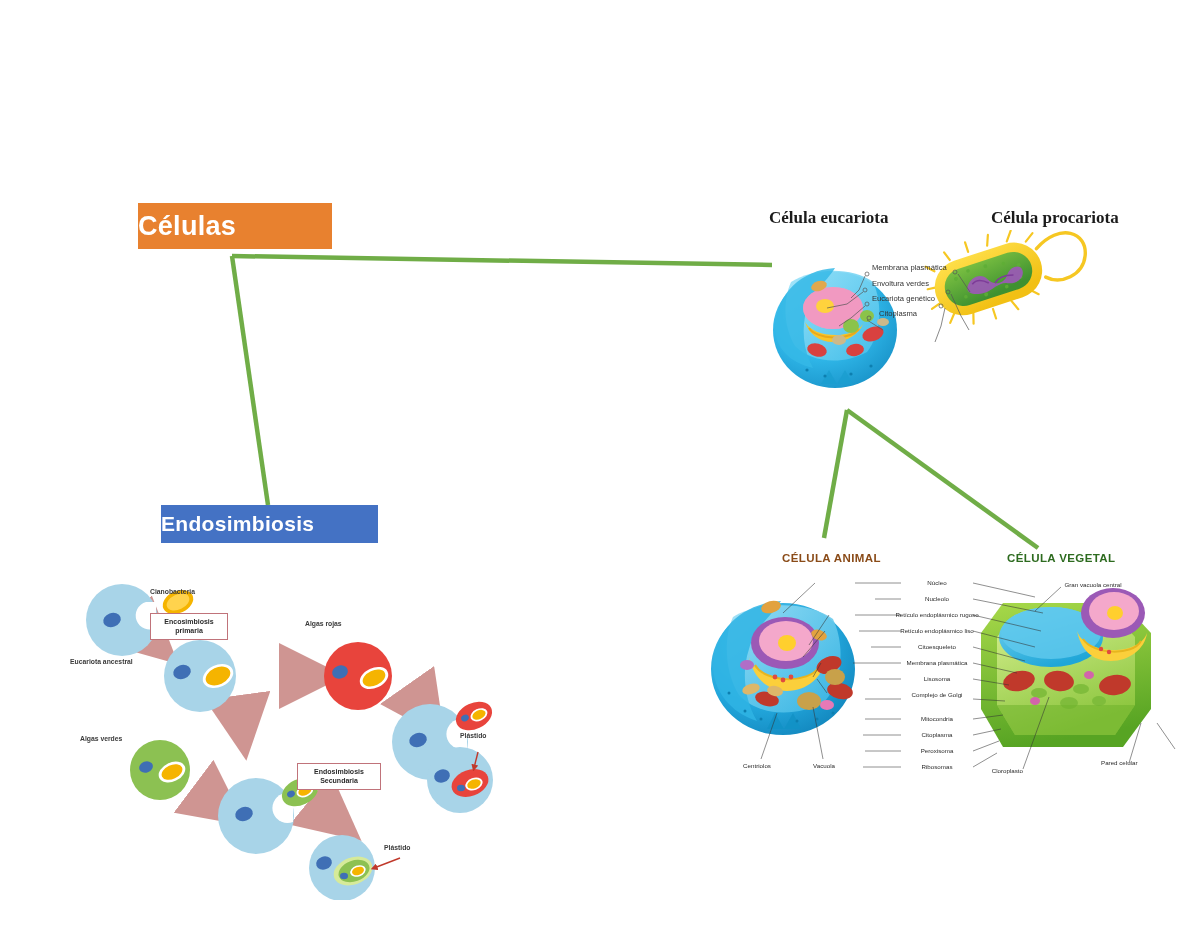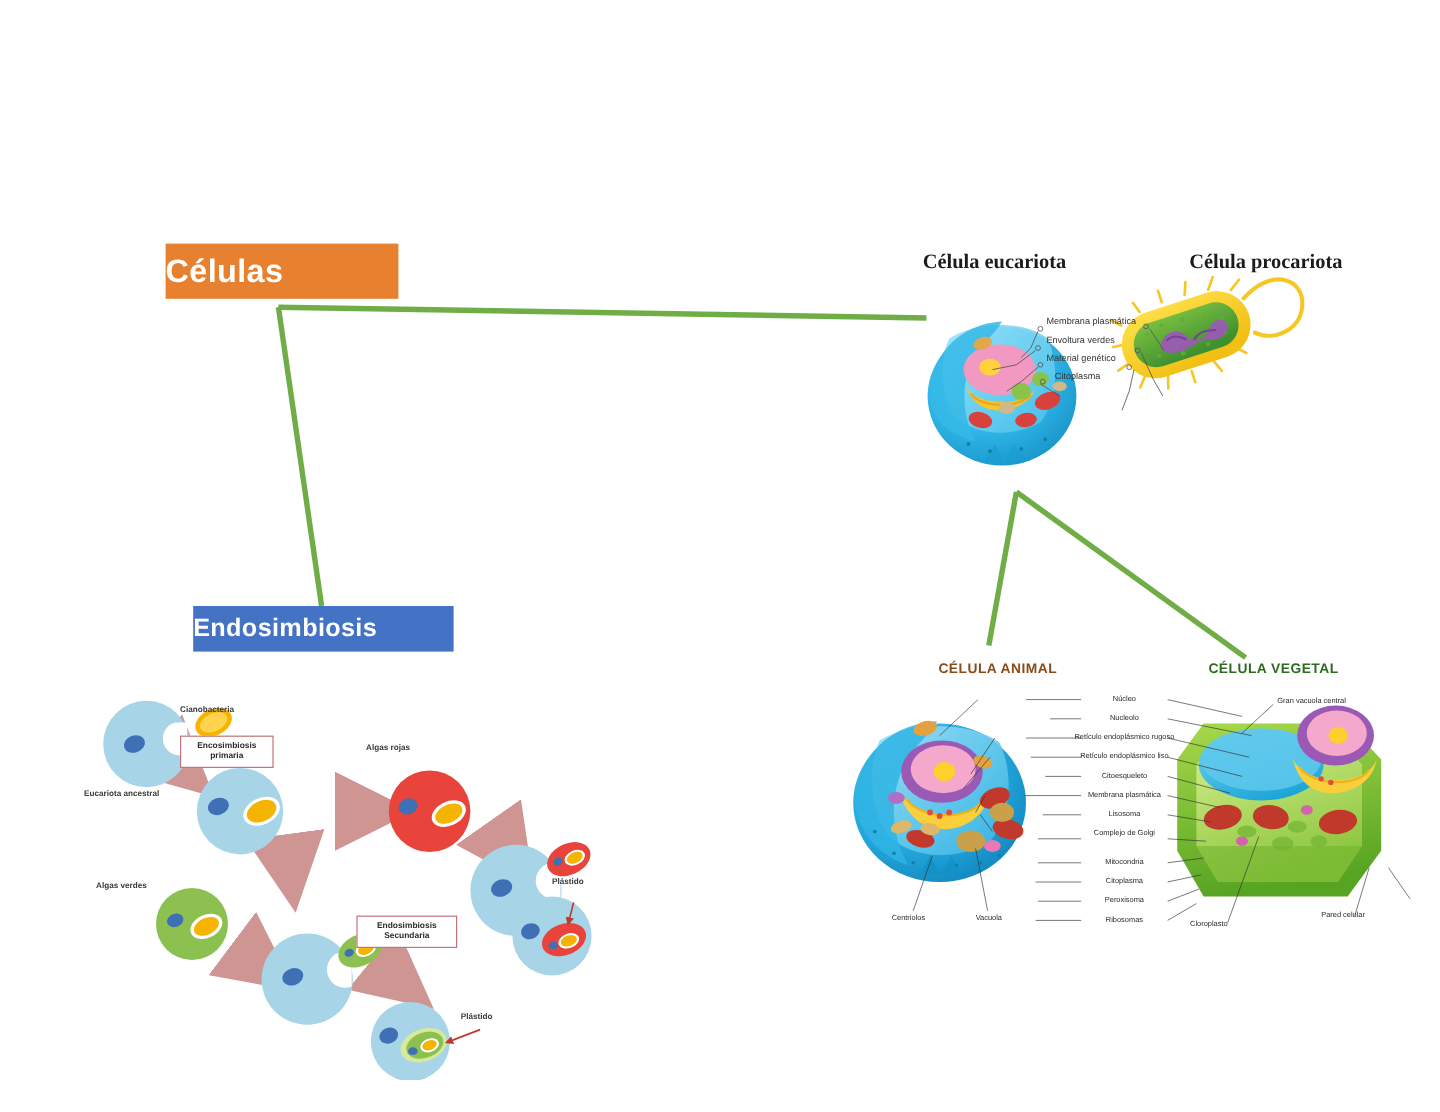--- a/index.html
+++ b/index.html
@@ -207,21 +207,21 @@
         <circle cx="112" cy="74" r="2"></circle>
         <circle cx="114" cy="88" r="2"></circle>
         <circle cx="200" cy="42" r="2"></circle>
         <circle cx="193" cy="62" r="2"></circle>
         <circle cx="186" cy="76" r="2"></circle>
       </g>
     </svg>
 
     <div class="lbl-top" style="left:117px;top:55px;">Membrana plasmática</div>
     <div class="lbl-top" style="left:117px;top:71px;">Envoltura verdes</div>
-    <div class="lbl-top" style="left:117px;top:86px;">Material genético</div>
+    <div class="lbl-top" style="left:117px;top:86px;">Eucariota genético</div>
     <div class="lbl-top" style="left:124px;top:101px;">Citoplasma</div>
   </div>
 
   <div class="fig-caption cap-animal" style="left:782px;top:552px;">CÉLULA ANIMAL</div>
   <div class="fig-caption cap-vegetal" style="left:995px;top:552px;">CÉLULA VEGETAL</div>
 
   <div class="figure" id="fig-animal-plant" style="left:705px;top:573px;width:480px;height:215px;">
 
     <svg width="480" height="215" viewBox="0 0 480 215" style="position:absolute;left:0;top:0;">
       <defs>

